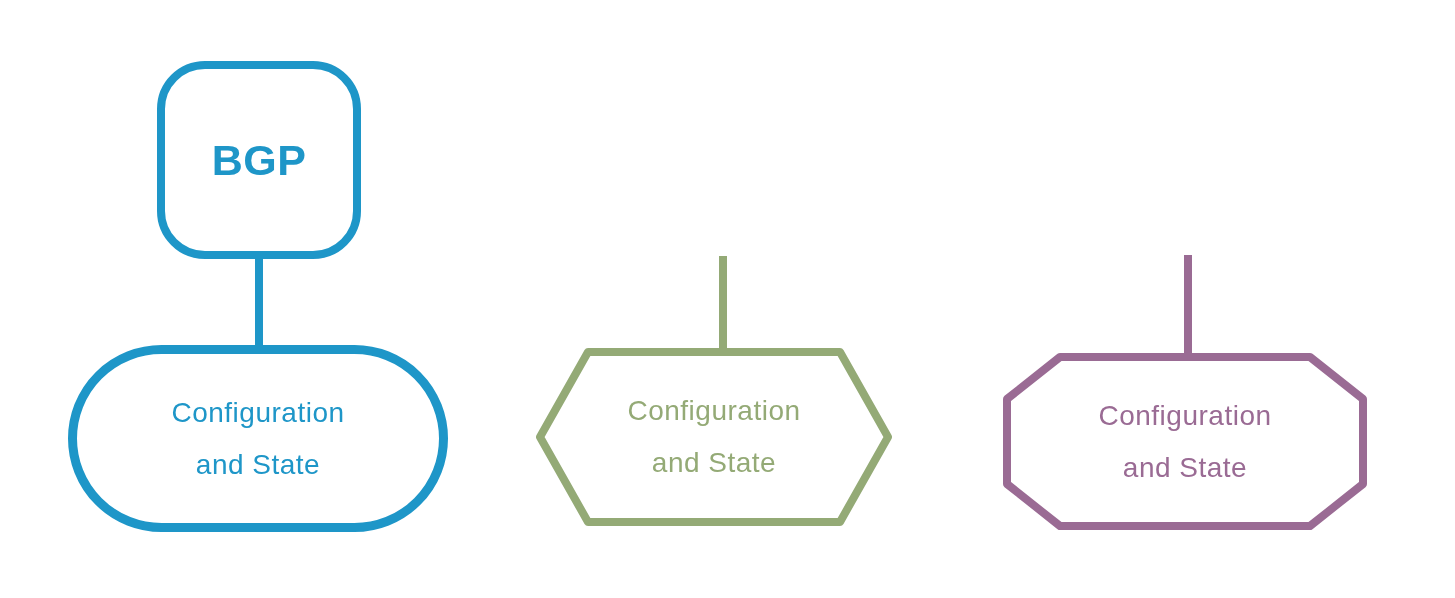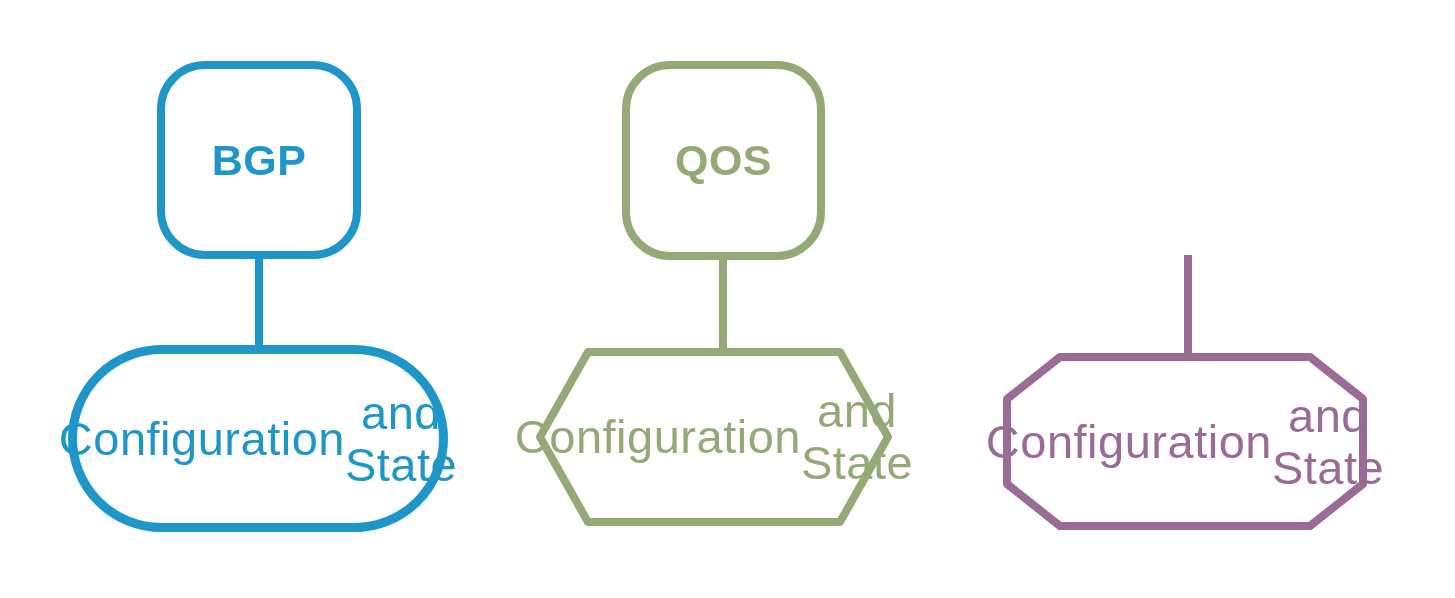--- a/index.html
+++ b/index.html
@@ -56,25 +56,25 @@
   }
   .shape-svg polygon {
     fill: #ffffff;
     stroke: var(--c);
     stroke-width: 8;
     stroke-linejoin: round;
   }
   .shape-label {
     position: absolute;
     display: flex;
-    flex-direction: row;
+    flex-direction: column;
     align-items: center;
     justify-content: center;
     text-align: center;
-    font-size: 47px;
+    font-size: 28px;
     line-height: 52px;
     color: var(--c);
     letter-spacing: 0.5px;
   }
 </style>
 </head>
 <body>
 
 <div class="canvas">
 
@@ -84,23 +84,20 @@
     </div>
     <div class="connector" style="left:255px; top:255px; height:95px;"></div>
     <div class="stadium" style="left:68px; top:345px; width:380px; height:187px;"></div>
     <div class="shape-label" style="left:68px; top:345px; width:380px; height:187px;">
       <span>Configuration</span>
       <span>and State</span>
     </div>
   </div>
 
   <div class="branch" style="--c: #94aa76;">
-    <div class="protocol-box" style="left:622px; top:61px; width:203px; height:199px;">
-      <span class="protocol-label">QOS</span>
-    </div>
     <div class="connector" style="left:719px; top:256px; height:96px;"></div>
     <svg class="shape-svg" style="left:535px; top:347px;" width="358" height="180" viewBox="0 0 358 180">
       <polygon points="5,90 53,5 305,5 353,90 305,175 53,175"></polygon>
     </svg>
     <div class="shape-label" style="left:535px; top:347px; width:358px; height:180px;">
       <span>Configuration</span>
       <span>and State</span>
     </div>
   </div>
 

